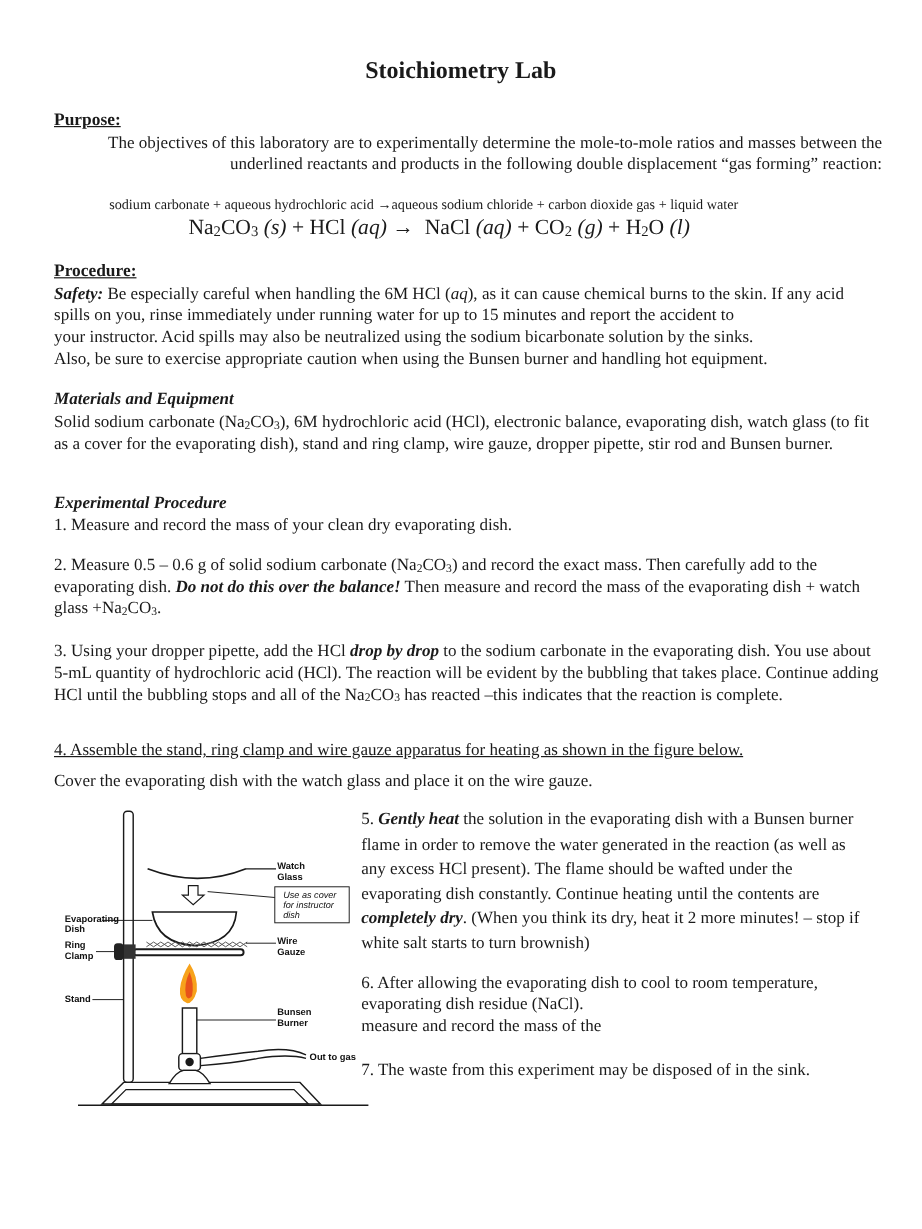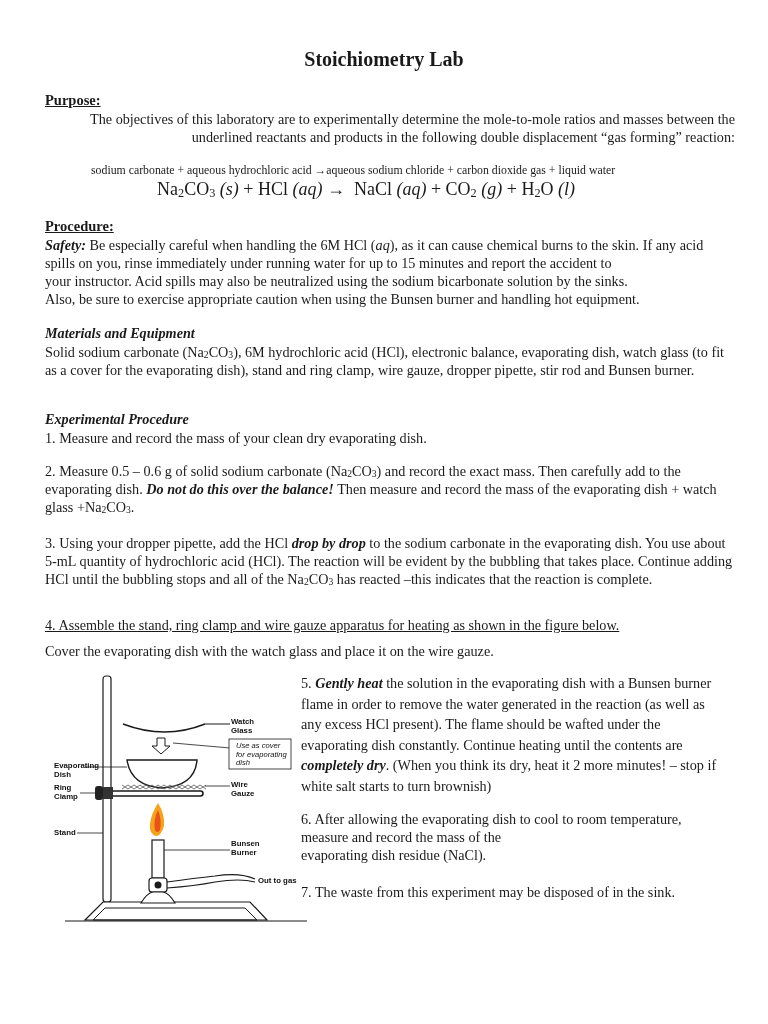--- a/index.html
+++ b/index.html
@@ -77,22 +77,22 @@
   </div>
 
   <div class="para" style="top:616px;text-decoration:underline;">4. Assemble the stand, ring clamp and wire gauze apparatus for heating as shown in the figure below.</div>
   <div class="para" style="top:642px;">Cover the evaporating dish with the watch glass and place it on the wire gauze.</div>
 
   <div class="right-col" style="top:673px;">
     <span>5. </span><b class="bi">Gently heat</b><span> the solution in the evaporating dish with a Bunsen burner flame in order to remove the water generated in the reaction (as well as any excess HCl present). The flame should be wafted under the evaporating dish constantly. Continue heating until the contents are </span><b class="bi">completely dry</b><span>. (When you think its dry, heat it 2 more minutes! – stop if white salt starts to turn brownish)</span>
   </div>
   <div class="right-col" style="top:810px; line-height:18px;">
     <div>6. After allowing the evaporating dish to cool to room temperature,</div>
+    <div>evaporating dish residue (NaCl).</div>
     <div>measure and record the mass of the</div>
-    <div>evaporating dish residue (NaCl).</div>
   </div>
   <div class="right-col" style="top:882px;">7. The waste from this experiment may be disposed of in the sink.</div>
 </div>
 
 <div class="figure">
   <svg width="265" height="262" viewBox="0 0 265 262">
 
     <rect x="58" y="8" width="8" height="226" rx="3" fill="#fff" stroke="#1a1a1a" stroke-width="1.2"></rect>
 
     <polygon points="40,252 58,234 205,234 222,252" fill="#fff" stroke="#1a1a1a" stroke-width="1.2"></polygon>
@@ -135,21 +135,21 @@
     <path d="M122,214 Q150,210 170,208 Q195,204 210,211" fill="none" stroke="#1a1a1a" stroke-width="1.2"></path>
     <path d="M122,220 Q150,218 170,214 Q195,210 210,214" fill="none" stroke="#1a1a1a" stroke-width="1.2"></path>
   </svg>
 
   <div class="fig-label" style="left:186px; top:50px;">
     <div>Watch</div>
     <div>Glass</div>
   </div>
   <div class="fig-note" style="left:191px; top:74px;">
     <div>Use as cover</div>
-    <div>for evaporating</div>
+    <div>for instructor</div>
     <div>dish</div>
   </div>
   <div class="fig-label" style="left:9px; top:94px;">
     <div>Evaporating</div>
     <div>Dish</div>
   </div>
   <div class="fig-label" style="left:9px; top:116px;">
     <div>Ring</div>
     <div>Clamp</div>
   </div>

